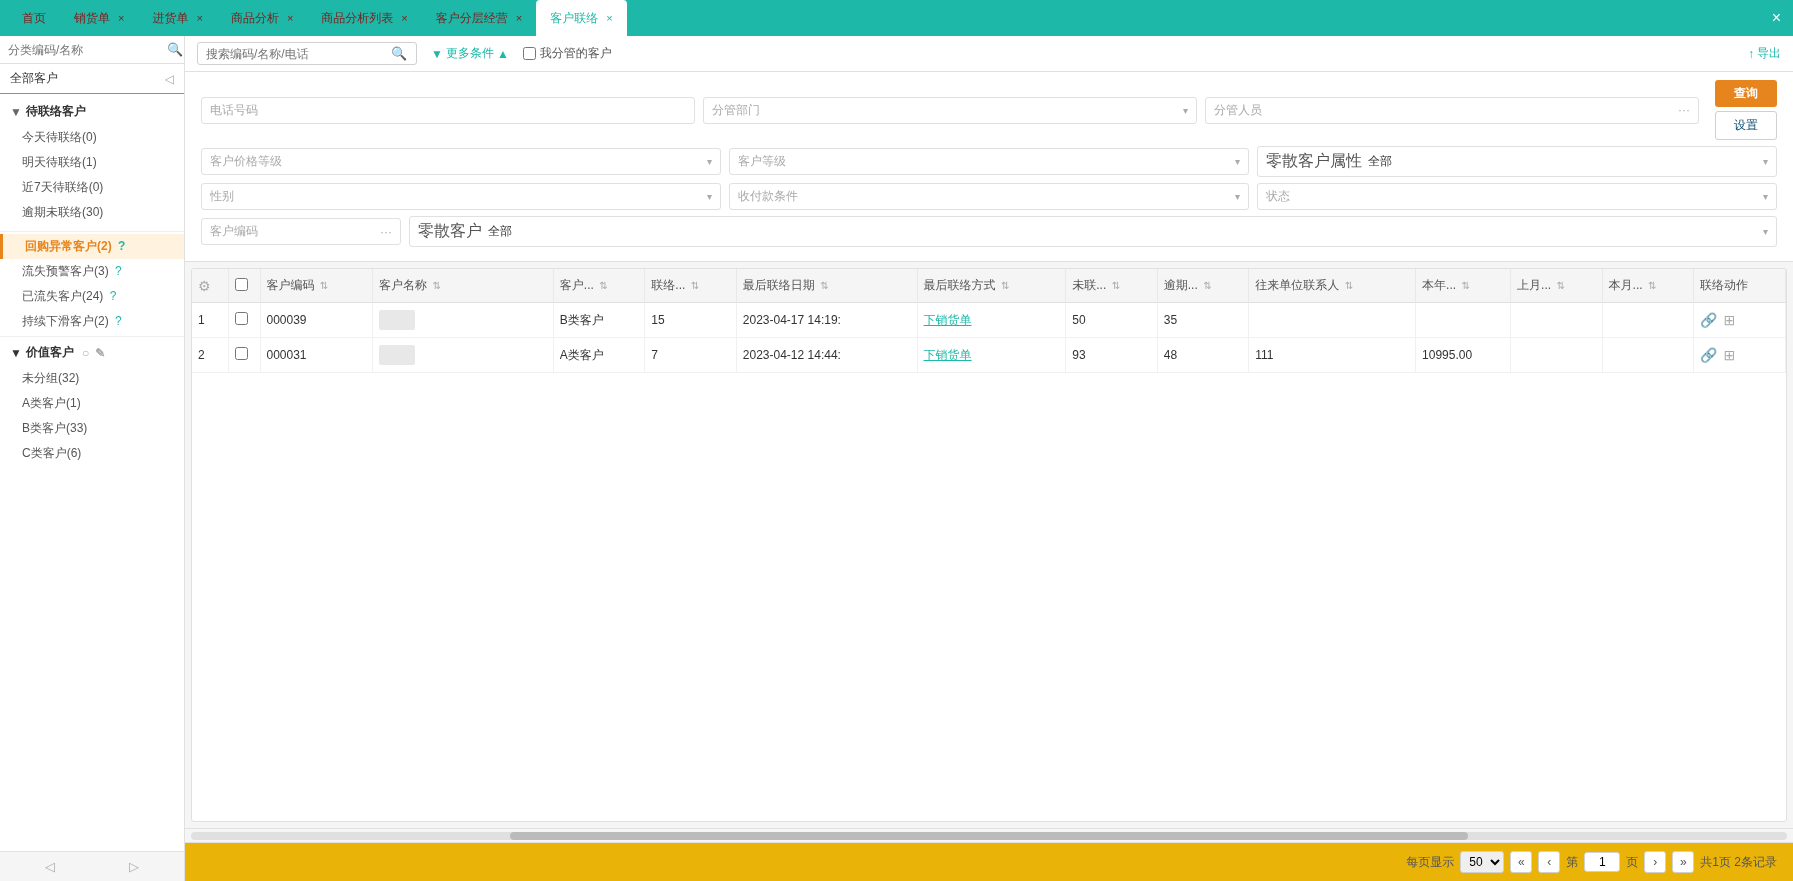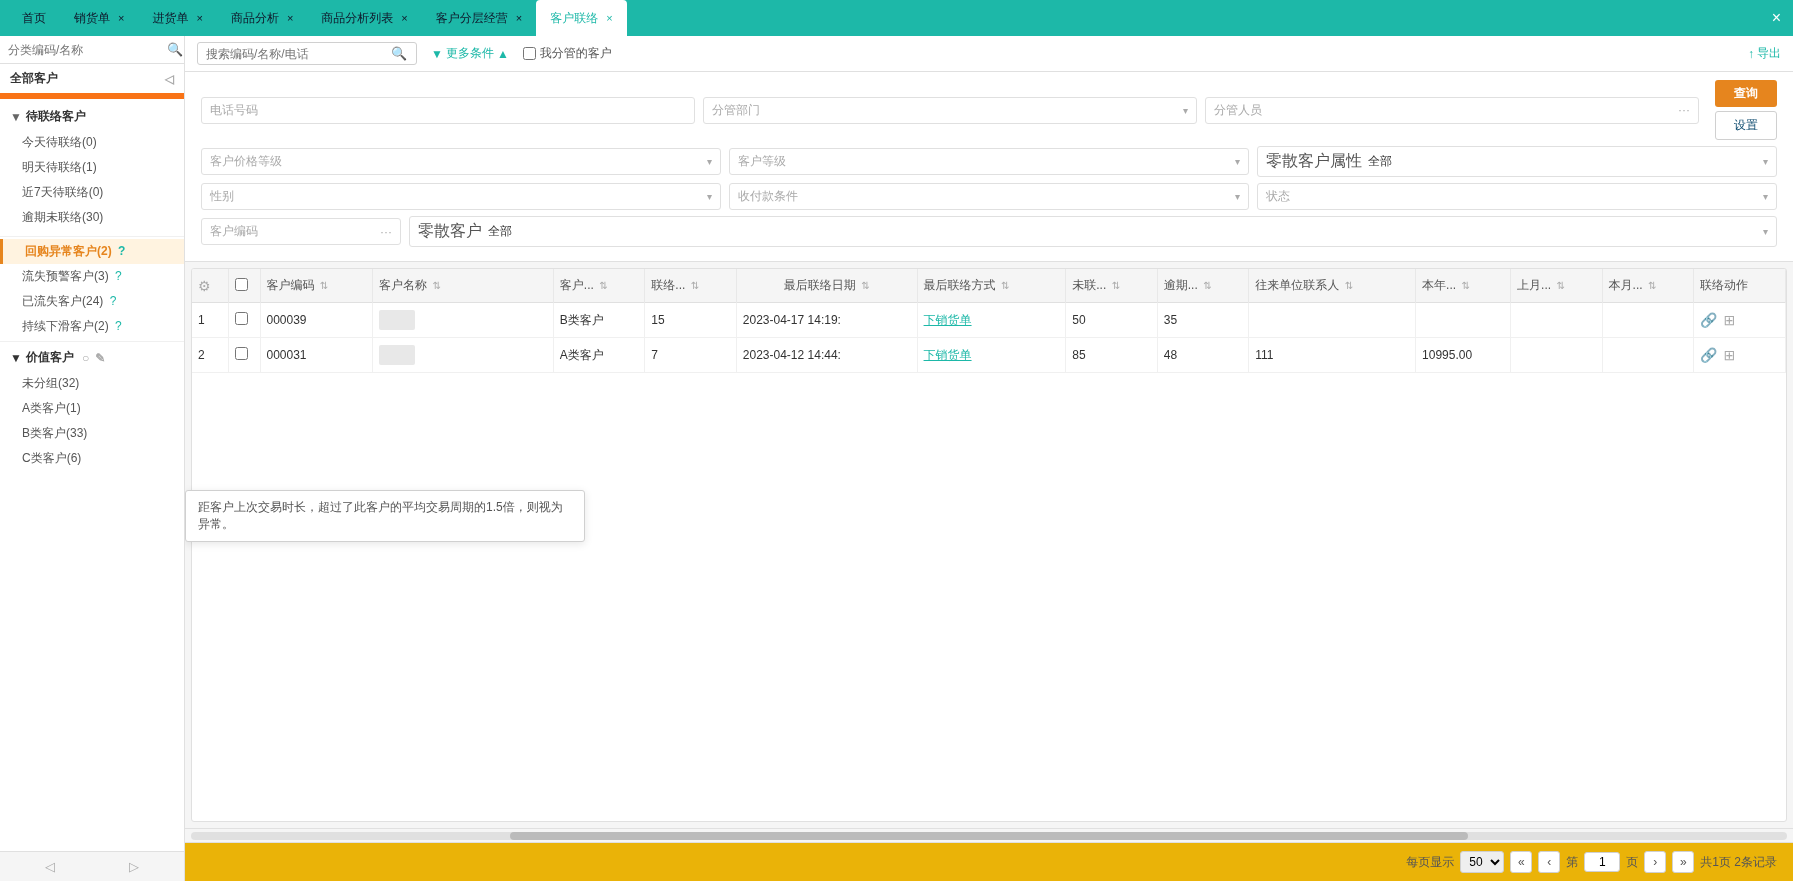--- a/index.html
+++ b/index.html
@@ -4,21 +4,21 @@
   <style>
     * { box-sizing: border-box; margin: 0; padding: 0; font-family: 'Microsoft YaHei', Arial, sans-serif; font-size: 12px; }
     body { background: #f5f5f5; overflow: hidden; width: 1793px; height: 881px; }
 
     
     .top-nav {
       display: flex; align-items: center; background: #1db8a8; height: 36px; padding: 0 8px;
       position: relative;
     }
     .nav-tab {
-      display: inline-flex; align-items: center; padding: 0 14px; height: 36px; color: #0f172a;
+      display: inline-flex; align-items: center; padding: 0 14px; height: 36px; color: #7f1d1d;
       cursor: pointer; font-size: 13px; white-space: nowrap; gap: 4px;
     }
     .nav-tab.active { background: #fff; color: #1db8a8; border-radius: 4px 4px 0 0; }
     .nav-tab .close-x { font-size: 11px; color: inherit; margin-left: 4px; }
     .nav-close-right {
       position: absolute; right: 12px; top: 50%; transform: translateY(-50%);
       color: #fff; cursor: pointer; font-size: 16px;
     }
 
     
@@ -31,21 +31,21 @@
     }
     .sidebar-search {
       display: flex; align-items: center; padding: 6px 8px; border-bottom: 1px solid #e0e0e0; gap: 4px;
     }
     .sidebar-search input {
       flex: 1; border: none; outline: none; font-size: 12px; color: #333; background: transparent;
     }
     .sidebar-search .search-icon { color: #aaa; font-size: 13px; cursor: pointer; }
     .sidebar-all-customers {
       display: flex; align-items: center; justify-content: space-between; padding: 6px 10px;
-      font-size: 13px; font-weight: bold; color: #333; border-bottom: 6px solid #f97316;
+      font-size: 13px; font-weight: normal; color: #333; border-bottom: 1px solid #f97316;
       cursor: pointer;
     }
     .sidebar-all-customers .icons { display: flex; gap: 4px; color: #aaa; cursor: pointer; }
     .sidebar-section { padding: 4px 0; }
     .sidebar-section-title {
       display: flex; align-items: center; padding: 5px 10px; color: #333; font-weight: bold; font-size: 12px;
       cursor: pointer;
     }
     .sidebar-section-title .arrow { margin-right: 4px; color: #666; }
     .sidebar-item {
@@ -356,23 +356,20 @@
         <div class="filter-field label-inline">
           <span class="label">零散客户</span>
           <span class="placeholder" style="color:#333;flex:1;">全部</span>
           <span class="dropdown-arrow">▾</span>
         </div>
       </div>
     </div>
 
     <div style="position:relative; flex:1; overflow:hidden; display:flex; flex-direction:column;">
 
-      <div class="tooltip-box" style="display: block; top: 228px; left: 0px; z-index: 200;">
-        <span>距客户上次交易时长，超过了此客户的平均交易周期的1.5倍，则视为异常。</span>
-      </div>
 
       <div class="table-wrap">
         <table>
           <thead>
             <tr>
               <th style="width:36px;">
                 <span class="gear-icon">⚙</span>
               </th>
               <th style="width:32px;">
                 <input type="checkbox" style="">
@@ -386,21 +383,21 @@
                 <span class="col-sort">⇅</span>
               </th>
               <th>
                 <span>客户...</span>
                 <span class="col-sort">⇅</span>
               </th>
               <th>
                 <span>联络...</span>
                 <span class="col-sort">⇅</span>
               </th>
-              <th style="min-width:120px;text-align:center;">
+              <th style="min-width:120px;">
                 <span>最后联络日期</span>
                 <span class="col-sort">⇅</span>
               </th>
               <th>
                 <span>最后联络方式</span>
                 <span class="col-sort">⇅</span>
               </th>
               <th>
                 <span>未联...</span>
                 <span class="col-sort">⇅</span>
@@ -502,21 +499,21 @@
               <td>
                 <span>7</span>
               </td>
               <td>
                 <span>2023-04-12 14:44:</span>
               </td>
               <td>
                 <a>下销货单</a>
               </td>
               <td>
-                <span>85</span>
+                <span>93</span>
               </td>
               <td>
                 <span>48</span>
               </td>
               <td>
                 <span>111</span>
               </td>
               <td>
                 <span>10995.00</span>
               </td>

